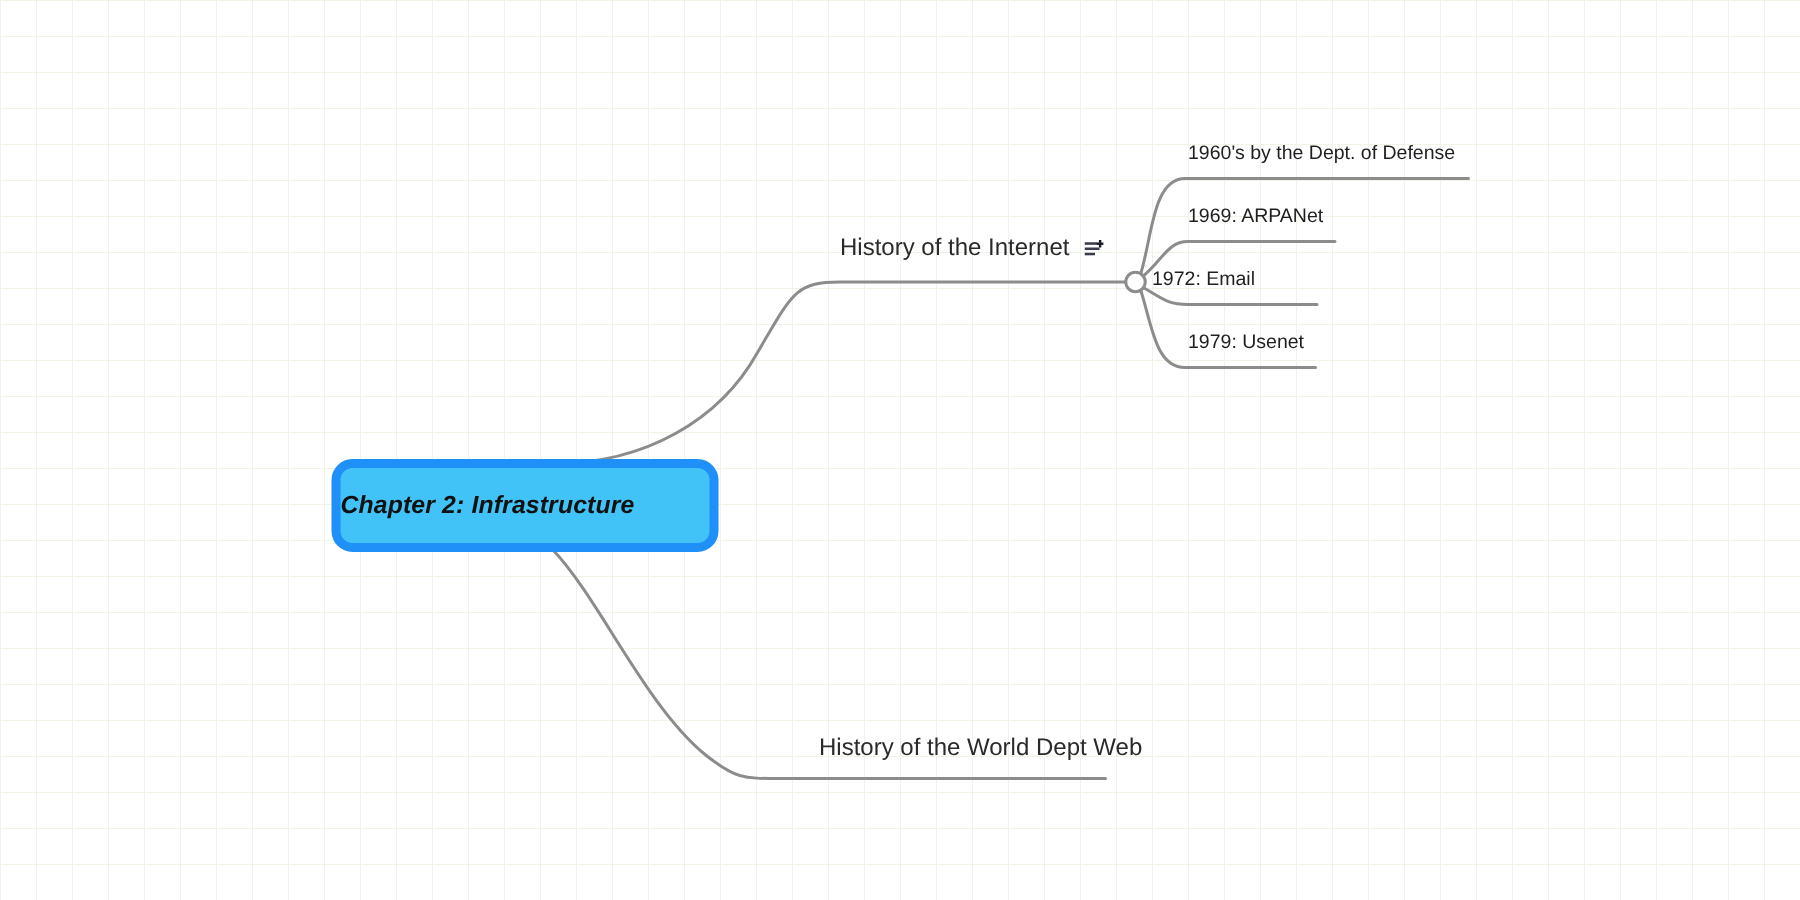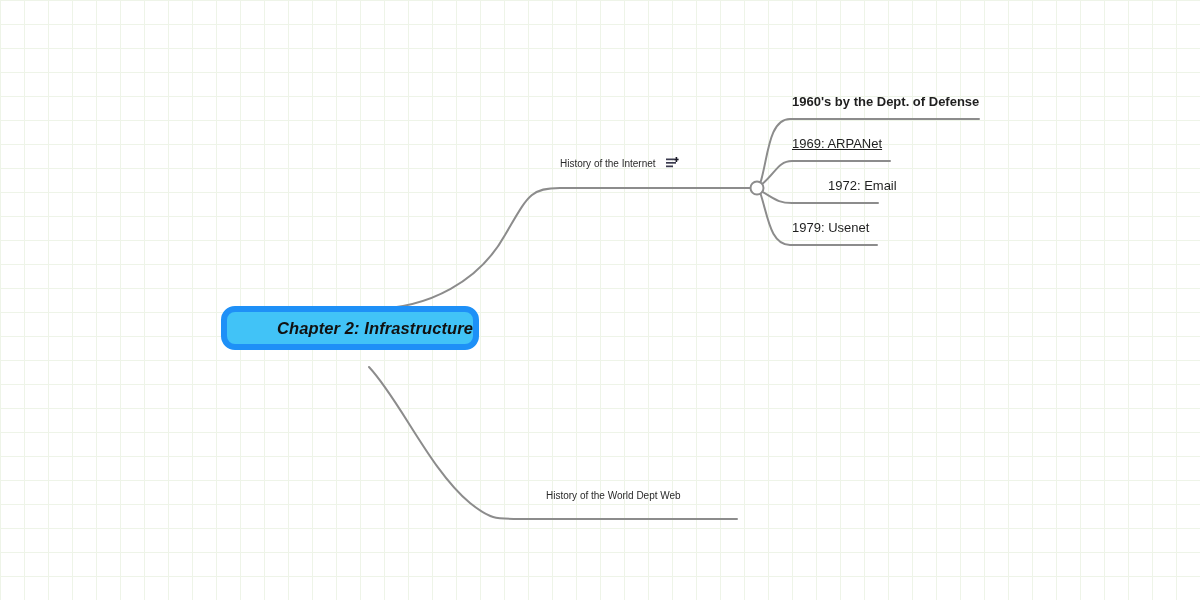--- a/index.html
+++ b/index.html
@@ -34,43 +34,43 @@
     width: 1200px;
     height: 600px;
   }
 
   
   #central-node {
     position: absolute;
     left: 221px;
     top: 306px;
     width: 258px;
-    height: 44px;
+    height: 62px;
     box-sizing: border-box;
     border: 6px solid #1e90f7;
     border-radius: 14px;
     background-color: #41c3f7;
     display: flex;
     align-items: center;
-    justify-content: flex-end;
+    justify-content: flex-start;
     z-index: 5;
   }
   #central-node-label {
     font-size: 16.5px;
     font-weight: bold;
     font-style: italic;
     color: #111111;
     letter-spacing: 0.1px;
     white-space: nowrap;
   }
 
   
   .branch-label {
     position: absolute;
-    font-size: 10px;
+    font-size: 16px;
     color: #2a2a2a;
     white-space: nowrap;
     z-index: 4;
   }
   .branch-label.with-icon {
     display: flex;
     align-items: center;
     gap: 10px;
   }
   .sub-label {
@@ -122,26 +122,26 @@
         <rect x="9.6" y="0" width="1.6" height="5" fill="#1b1b28"></rect>
         <rect x="8.2" y="1.7" width="4.4" height="1.6" fill="#1b1b28"></rect>
       </svg>
     </span>
   </div>
 
   <div class="branch-label" style="left:546px; top:490px;">
     <span>History of the World Dept Web</span>
   </div>
 
-  <div class="sub-label" style="left:792px; top:94px;font-weight:bold;">
+  <div class="sub-label" style="left:792px; top:94px;">
     <span>1960's by the Dept. of Defense</span>
   </div>
-  <div class="sub-label" style="left:792px; top:136px;text-decoration:underline;">
+  <div class="sub-label" style="left:792px; top:136px;">
     <span>1969: ARPANet</span>
   </div>
-  <div class="sub-label" style="left:792px; top:178px;padding-left:36px;">
+  <div class="sub-label" style="left:768px; top:178px;">
     <span>1972: Email</span>
   </div>
   <div class="sub-label" style="left:792px; top:220px;text-align:center;">
     <span>1979: Usenet</span>
   </div>
 
 </div>
 
 </body></html>

